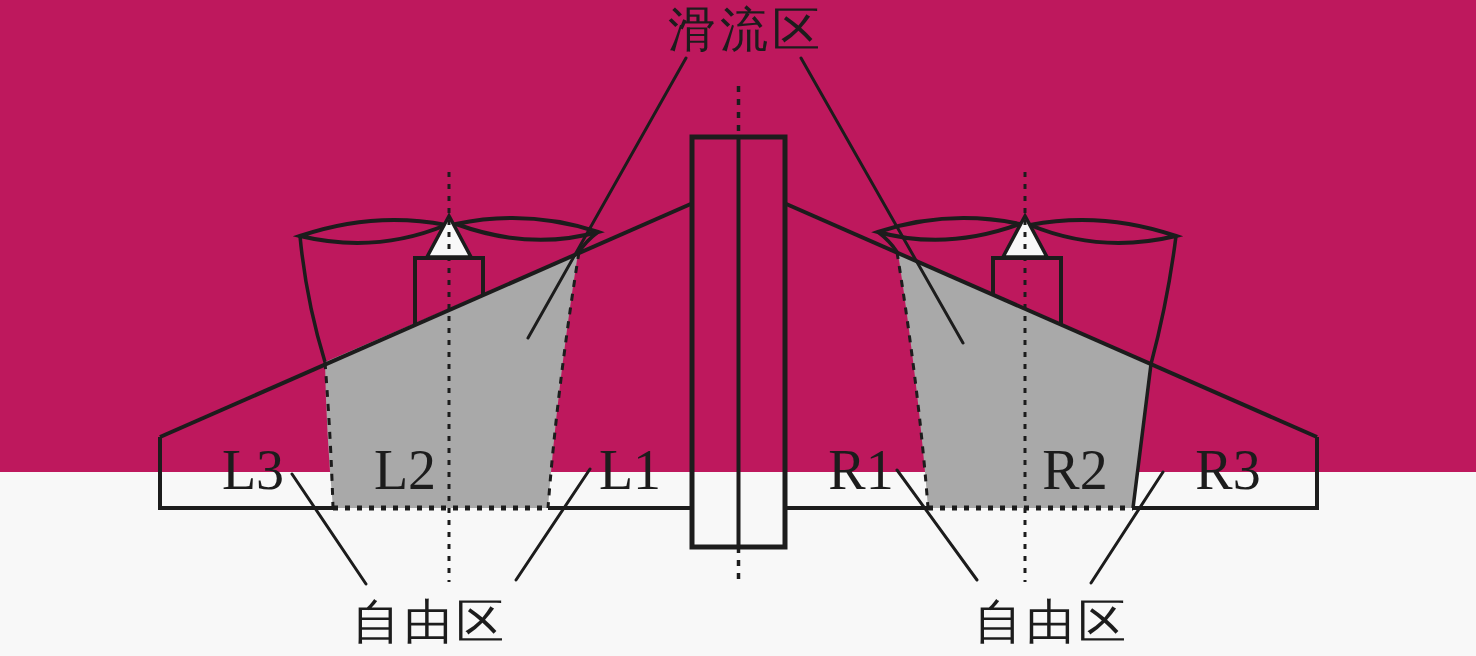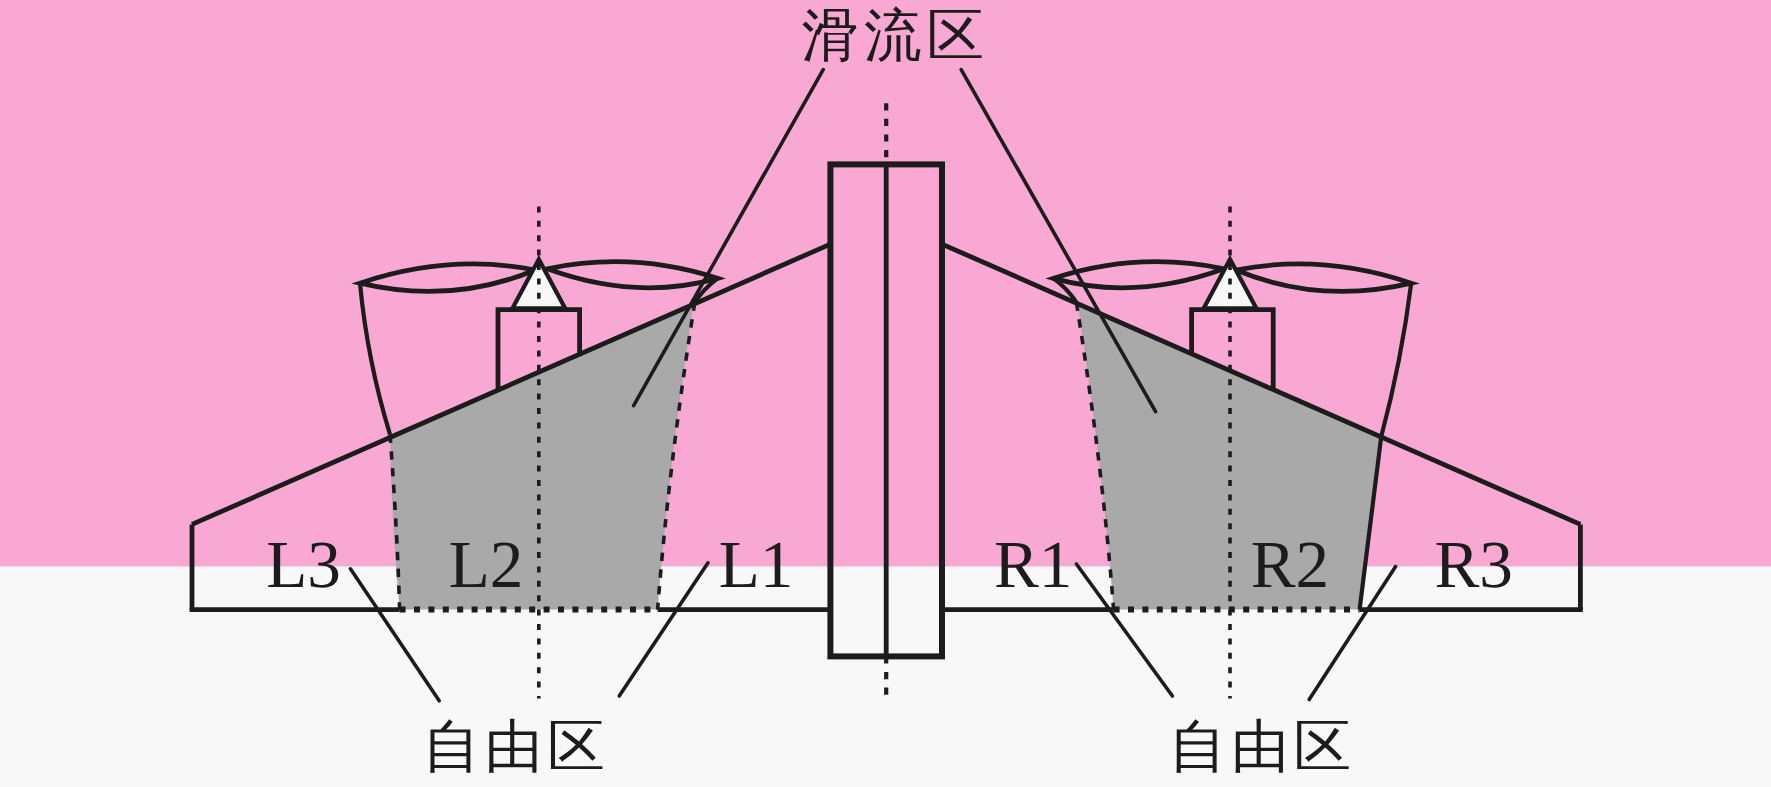--- a/index.html
+++ b/index.html
@@ -8,21 +8,21 @@
     width: 1476px;
     height: 656px;
     background: #f8f8f8;
     overflow: hidden;
     font-family: "Liberation Serif", "DejaVu Serif", serif;
   }
   .stage {
     position: relative;
     width: 1476px;
     height: 472px;
-    background: #f9a8d4;
+    background: #be185d;
   }
   svg { display: block; }
   text {
     font-family: "Liberation Serif", "DejaVu Serif", serif;
     fill: #1c1c1c;
   }
   .cjk-label { font-size: 48px; letter-spacing: 4px; }
   .section-label { font-size: 56px; }
 </style>
 </head>

